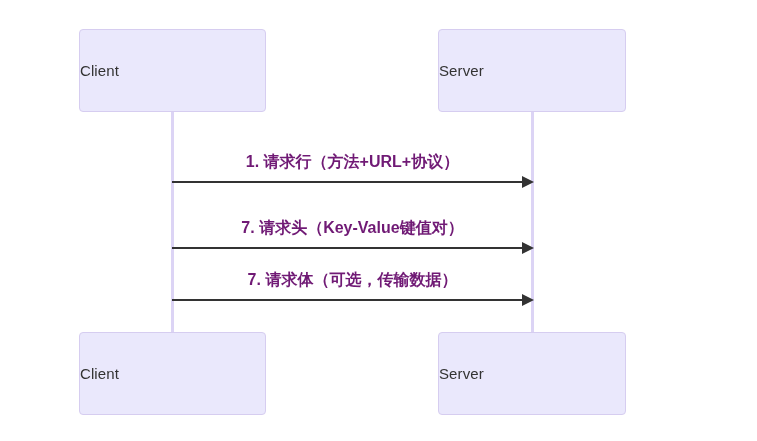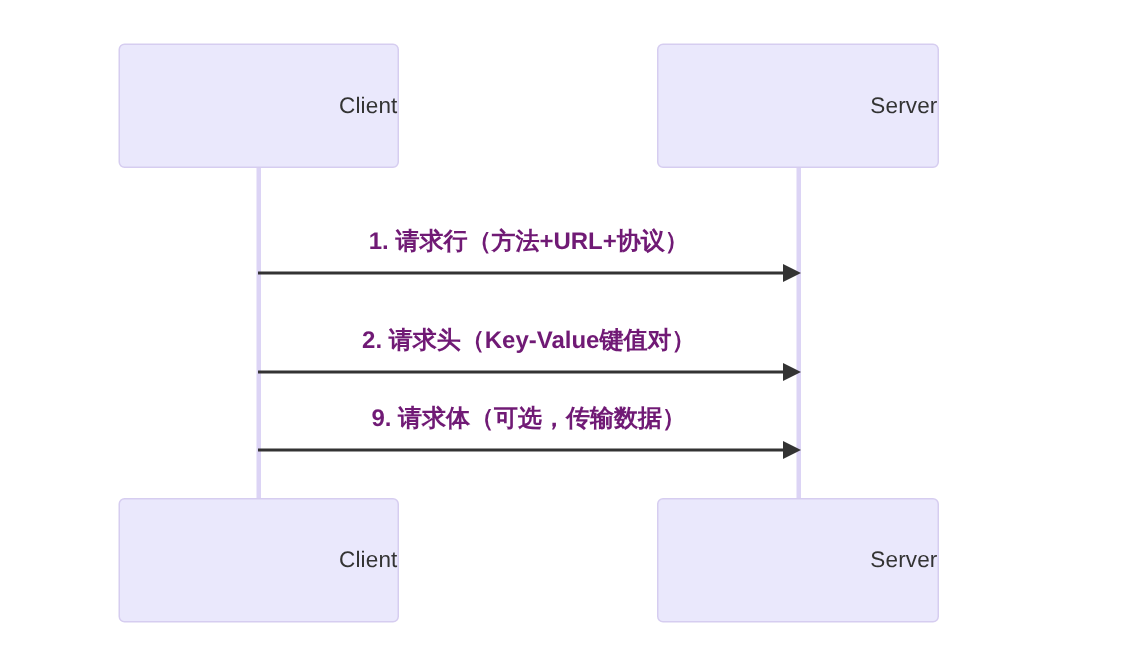--- a/index.html
+++ b/index.html
@@ -23,21 +23,21 @@
 
   
   .participant-box {
     position: absolute;
     box-sizing: border-box;
     background: #eae8fc;
     border: 1px solid #d6cdf0;
     border-radius: 4px;
     display: flex;
     align-items: center;
-    justify-content: flex-end;
+    justify-content: flex-start;
     color: #333333;
     font-size: 15px;
     font-weight: 400;
     letter-spacing: 0.1px;
     line-height: 1;
   }
   .box-client-top   { left: 79px;  top: 29px;  width: 187px; height: 83px; }
   .box-server-top   { left: 438px; top: 29px;  width: 188px; height: 83px; }
   .box-client-bot   { left: 79px;  top: 332px; width: 187px; height: 83px; }
   .box-server-bot   { left: 438px; top: 332px; width: 188px; height: 83px; }
@@ -111,27 +111,27 @@
   <div class="lifeline lifeline-client"></div>
   <div class="lifeline lifeline-server"></div>
 
   <div class="message msg-1">
     <div class="message-label">1. 请求行（方法+URL+协议）</div>
     <div class="arrow-line"></div>
     <div class="arrow-head"></div>
   </div>
 
   <div class="message msg-2">
-    <div class="message-label">2. 请求头（Key-Value键值对）</div>
+    <div class="message-label">7. 请求头（Key-Value键值对）</div>
     <div class="arrow-line"></div>
     <div class="arrow-head"></div>
   </div>
 
   <div class="message msg-3">
-    <div class="message-label">9. 请求体（可选，传输数据）</div>
+    <div class="message-label">7. 请求体（可选，传输数据）</div>
     <div class="arrow-line"></div>
     <div class="arrow-head"></div>
   </div>
 
   <div class="participant-box box-client-bot">
     <span>Client</span>
   </div>
 
   <div class="participant-box box-server-bot">
     <span>Server</span>

